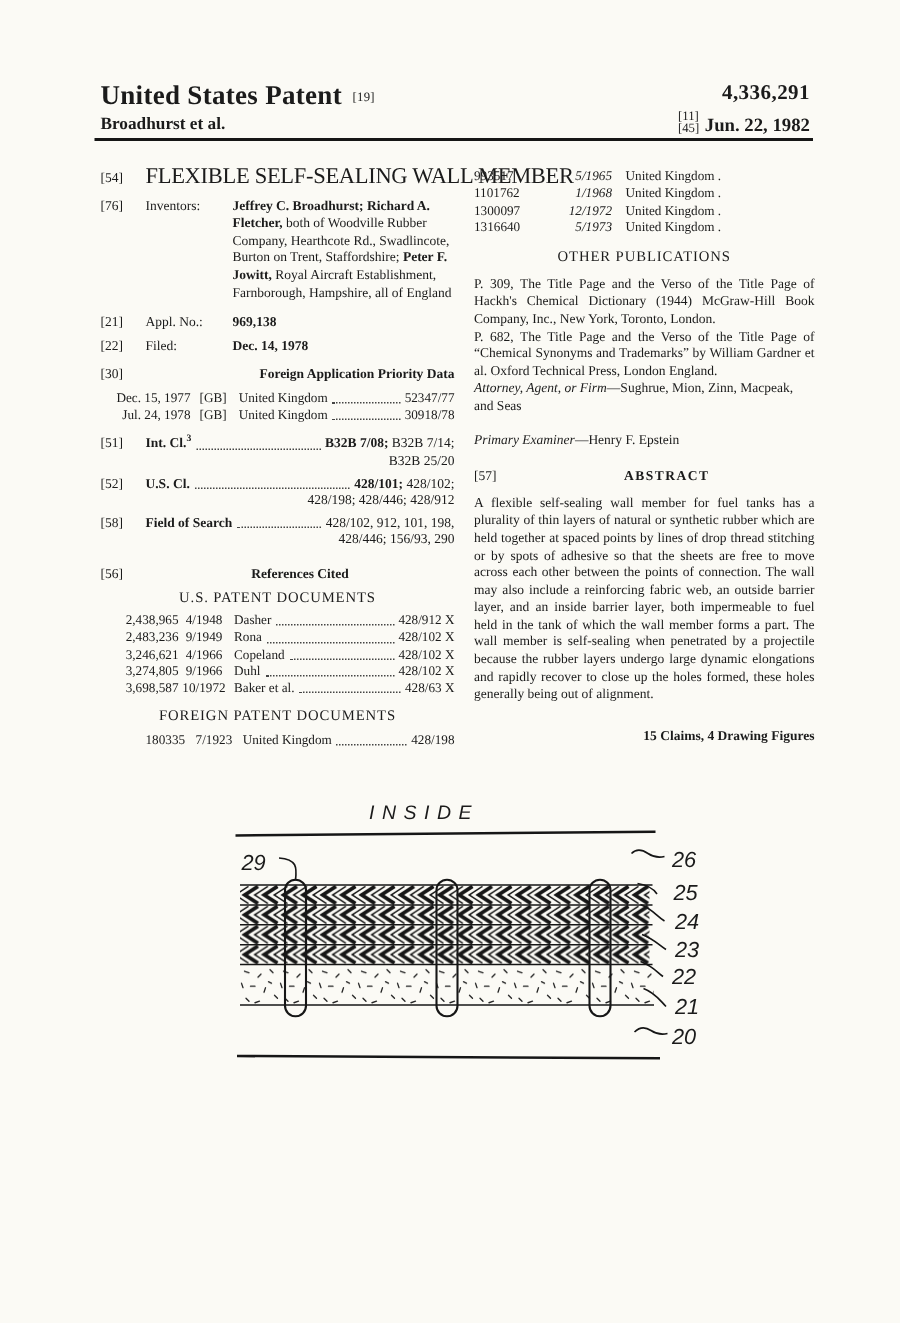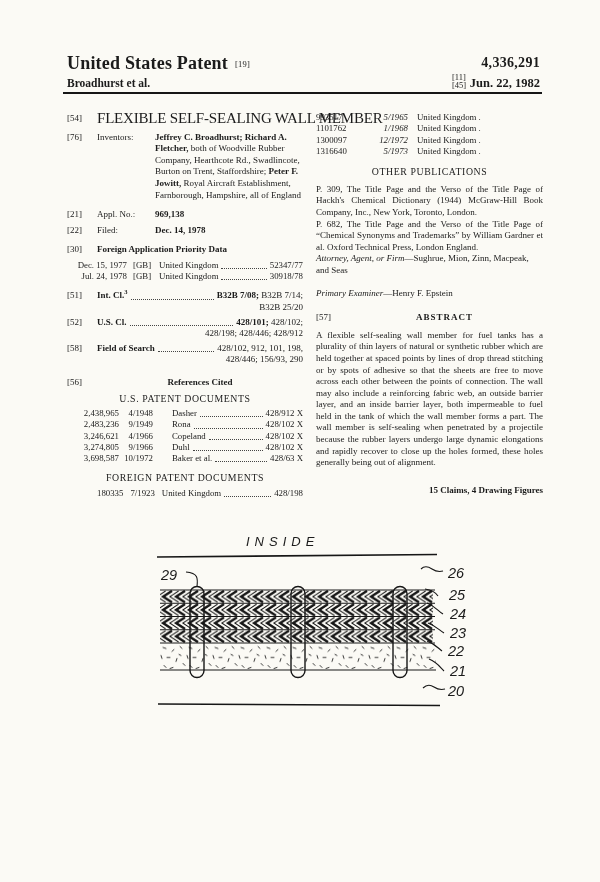--- a/index.html
+++ b/index.html
@@ -24,21 +24,21 @@
   .just{text-align:justify;}
   .tagrow{display:flex;}
   .tag{width:30px;flex:none;}
   .lbl{width:58px;flex:none;}
   .val{flex:1;}
   .title54{font-weight:normal;font-size:15px;letter-spacing:-.2px;white-space:nowrap;}
   .caps-heading{text-align:center;font-size:9.8px;letter-spacing:.6px;}
   .lead{flex:1;border-bottom:1px dotted #444;margin:0 3px 2px 3px;min-width:8px;}
   .pat-row{display:flex;font-size:8.8px;line-height:11.2px;}
   .pn{width:44px;text-align:right;flex:none;}
-  .pd{width:34px;text-align:right;flex:none;margin-right:19px;}
+  .pd{width:34px;text-align:center;flex:none;margin-right:3px;}
   .pcls{flex:none;}
   .pri-row{display:flex;font-size:8.8px;line-height:11.2px;}
   .pri-date{width:60px;text-align:right;flex:none;}
   .pri-gb{flex:none;margin:0 8px 0 6px;}
   .uk-row{display:flex;font-size:8.8px;line-height:11.3px;}
   .uk-num{width:52px;flex:none;}
   .uk-date{width:40px;text-align:right;flex:none;margin-right:9px;font-style:italic;}
   .clsline{display:flex;}
   .rline{text-align:right;}
   sup{font-size:6.5px;line-height:0;}
@@ -82,21 +82,21 @@
     </div>
 
     <div class="tagrow" style="margin-top:4px">
       <span class="tag">[22]</span>
       <span class="lbl">Filed:</span>
       <span class="bold">Dec. 14, 1978</span>
     </div>
 
     <div class="tagrow" style="margin-top:8px">
       <span class="tag">[30]</span>
-      <span class="bold" style="flex:1;text-align:left">Foreign Application Priority Data</span>
+      <span class="bold" style="flex:1;text-align:right">Foreign Application Priority Data</span>
     </div>
     <div style="margin-top:4px">
       <div class="pri-row">
         <span class="pri-date">Dec. 15, 1977</span>
         <span class="pri-gb">[GB]</span>
         <span>United Kingdom</span>
         <span class="lead"></span>
         <span>52347/77</span>
       </div>
       <div class="pri-row">

